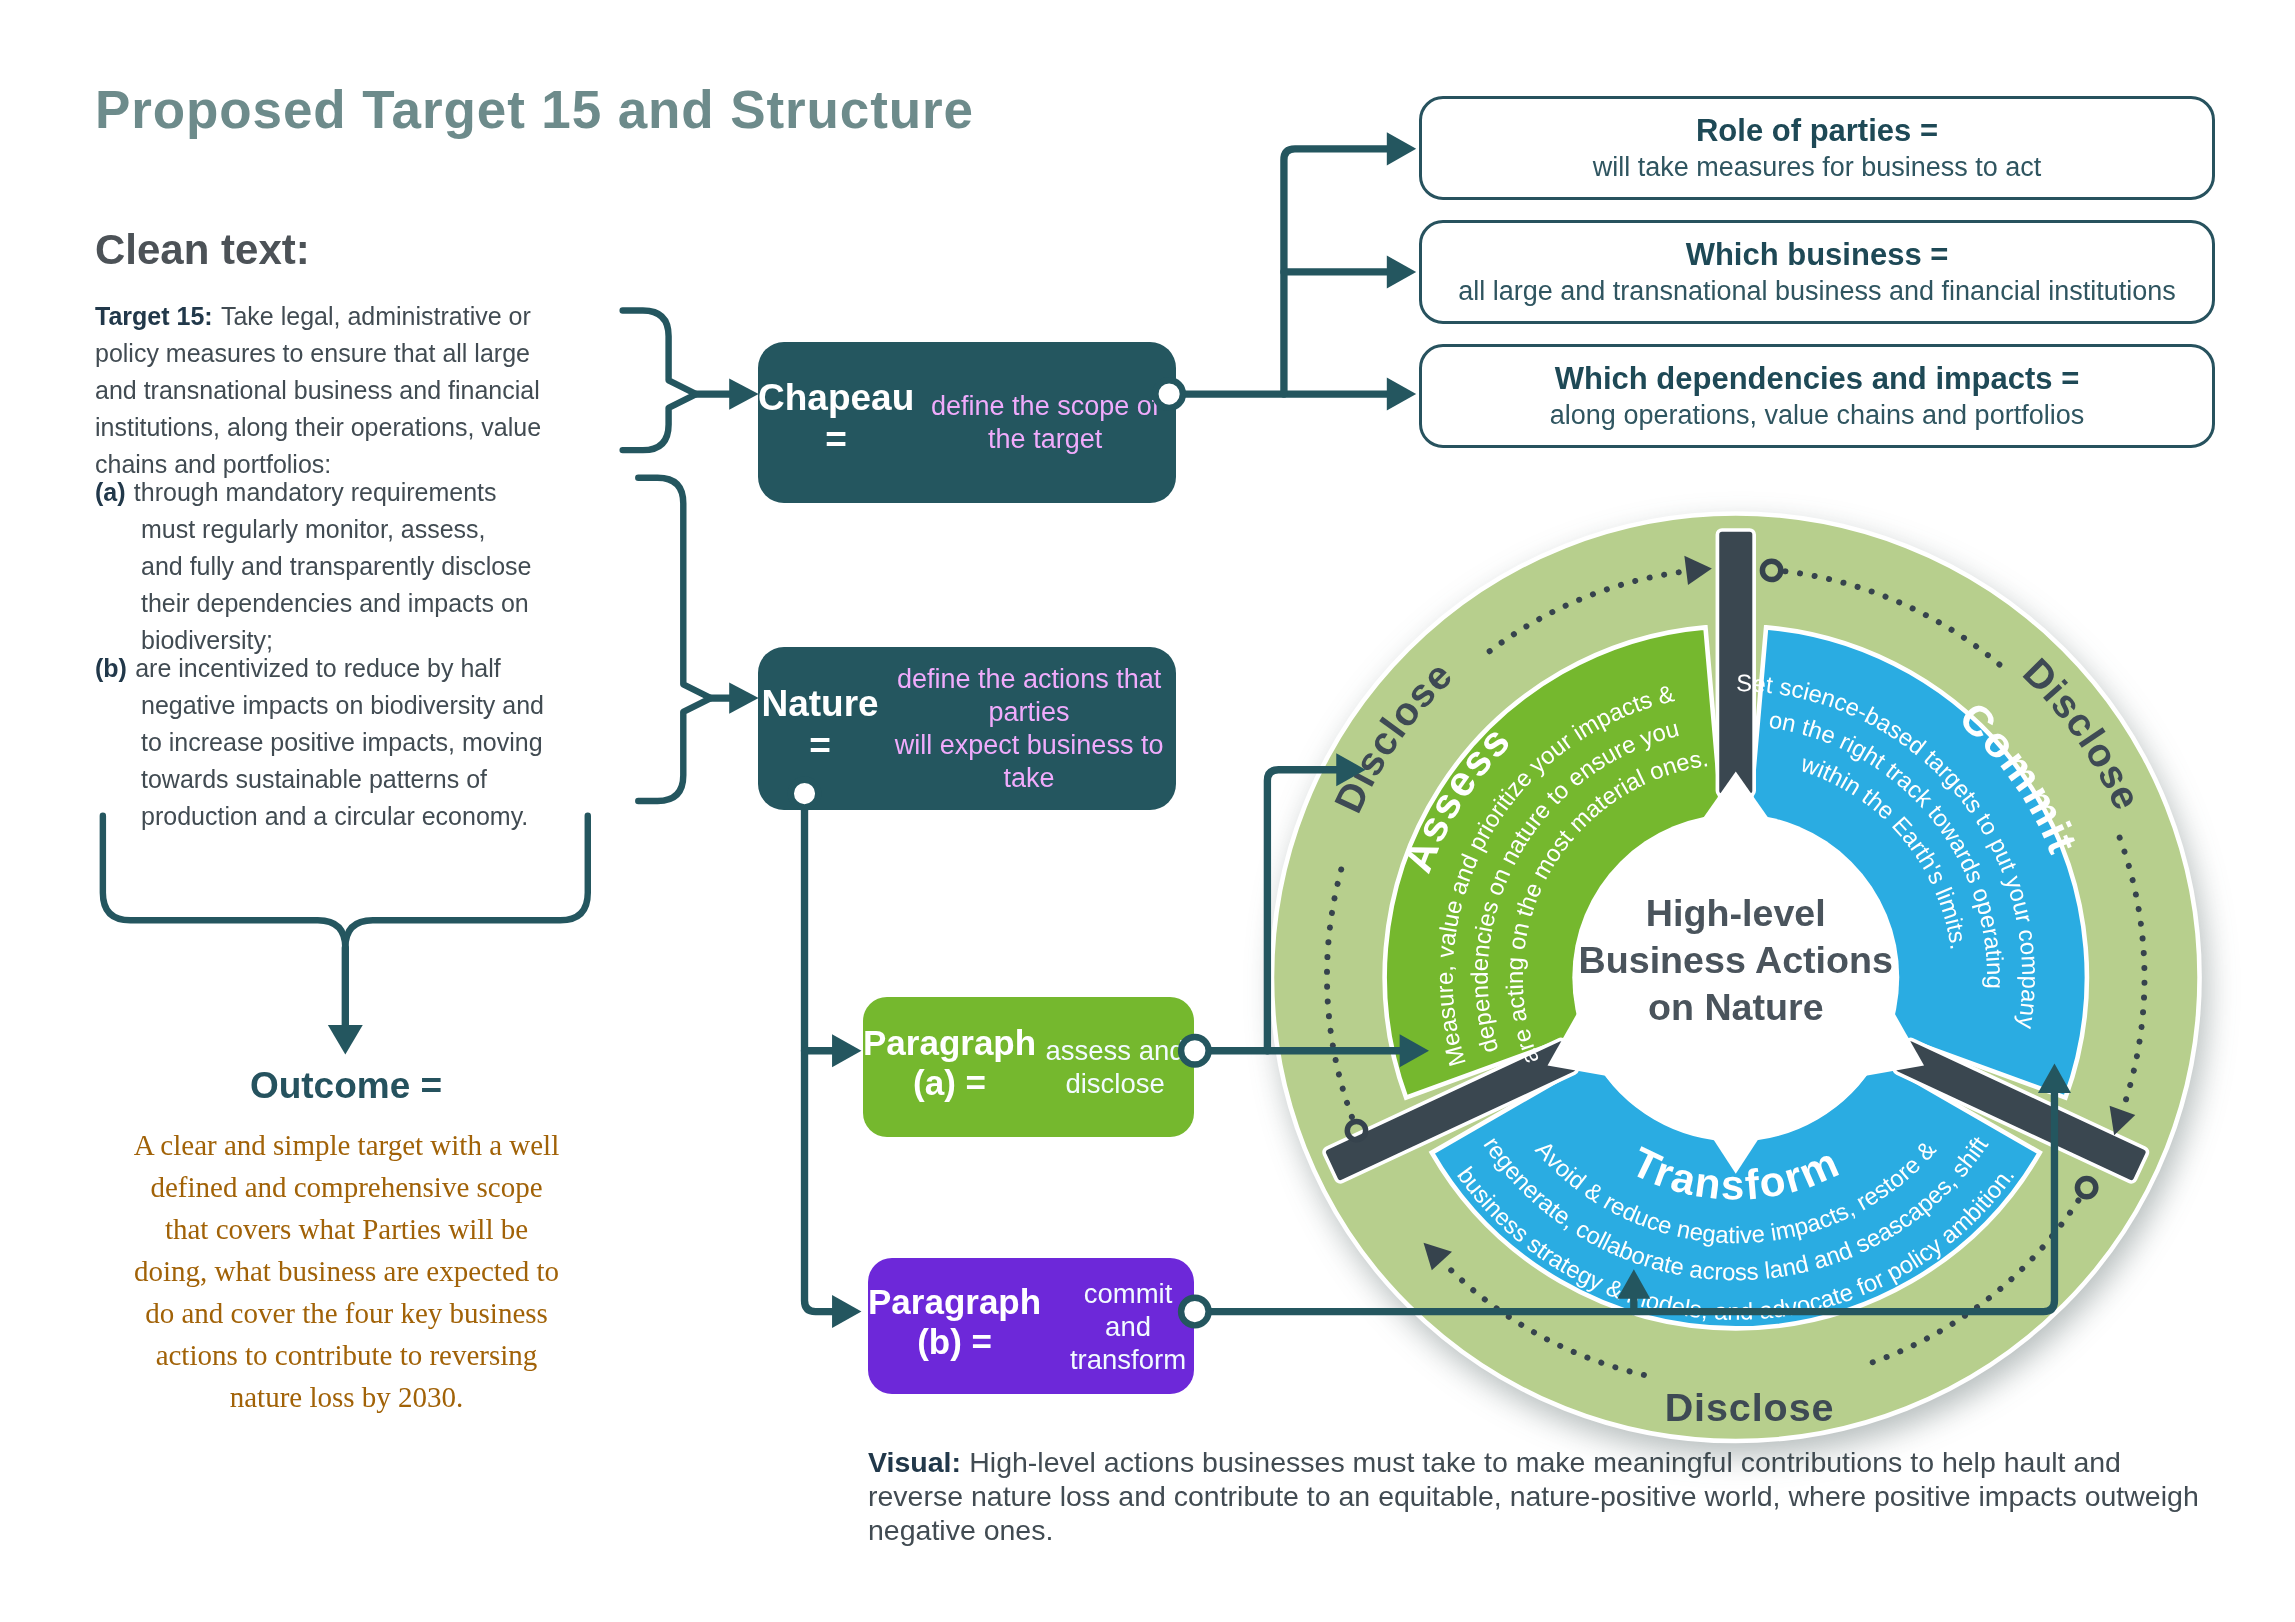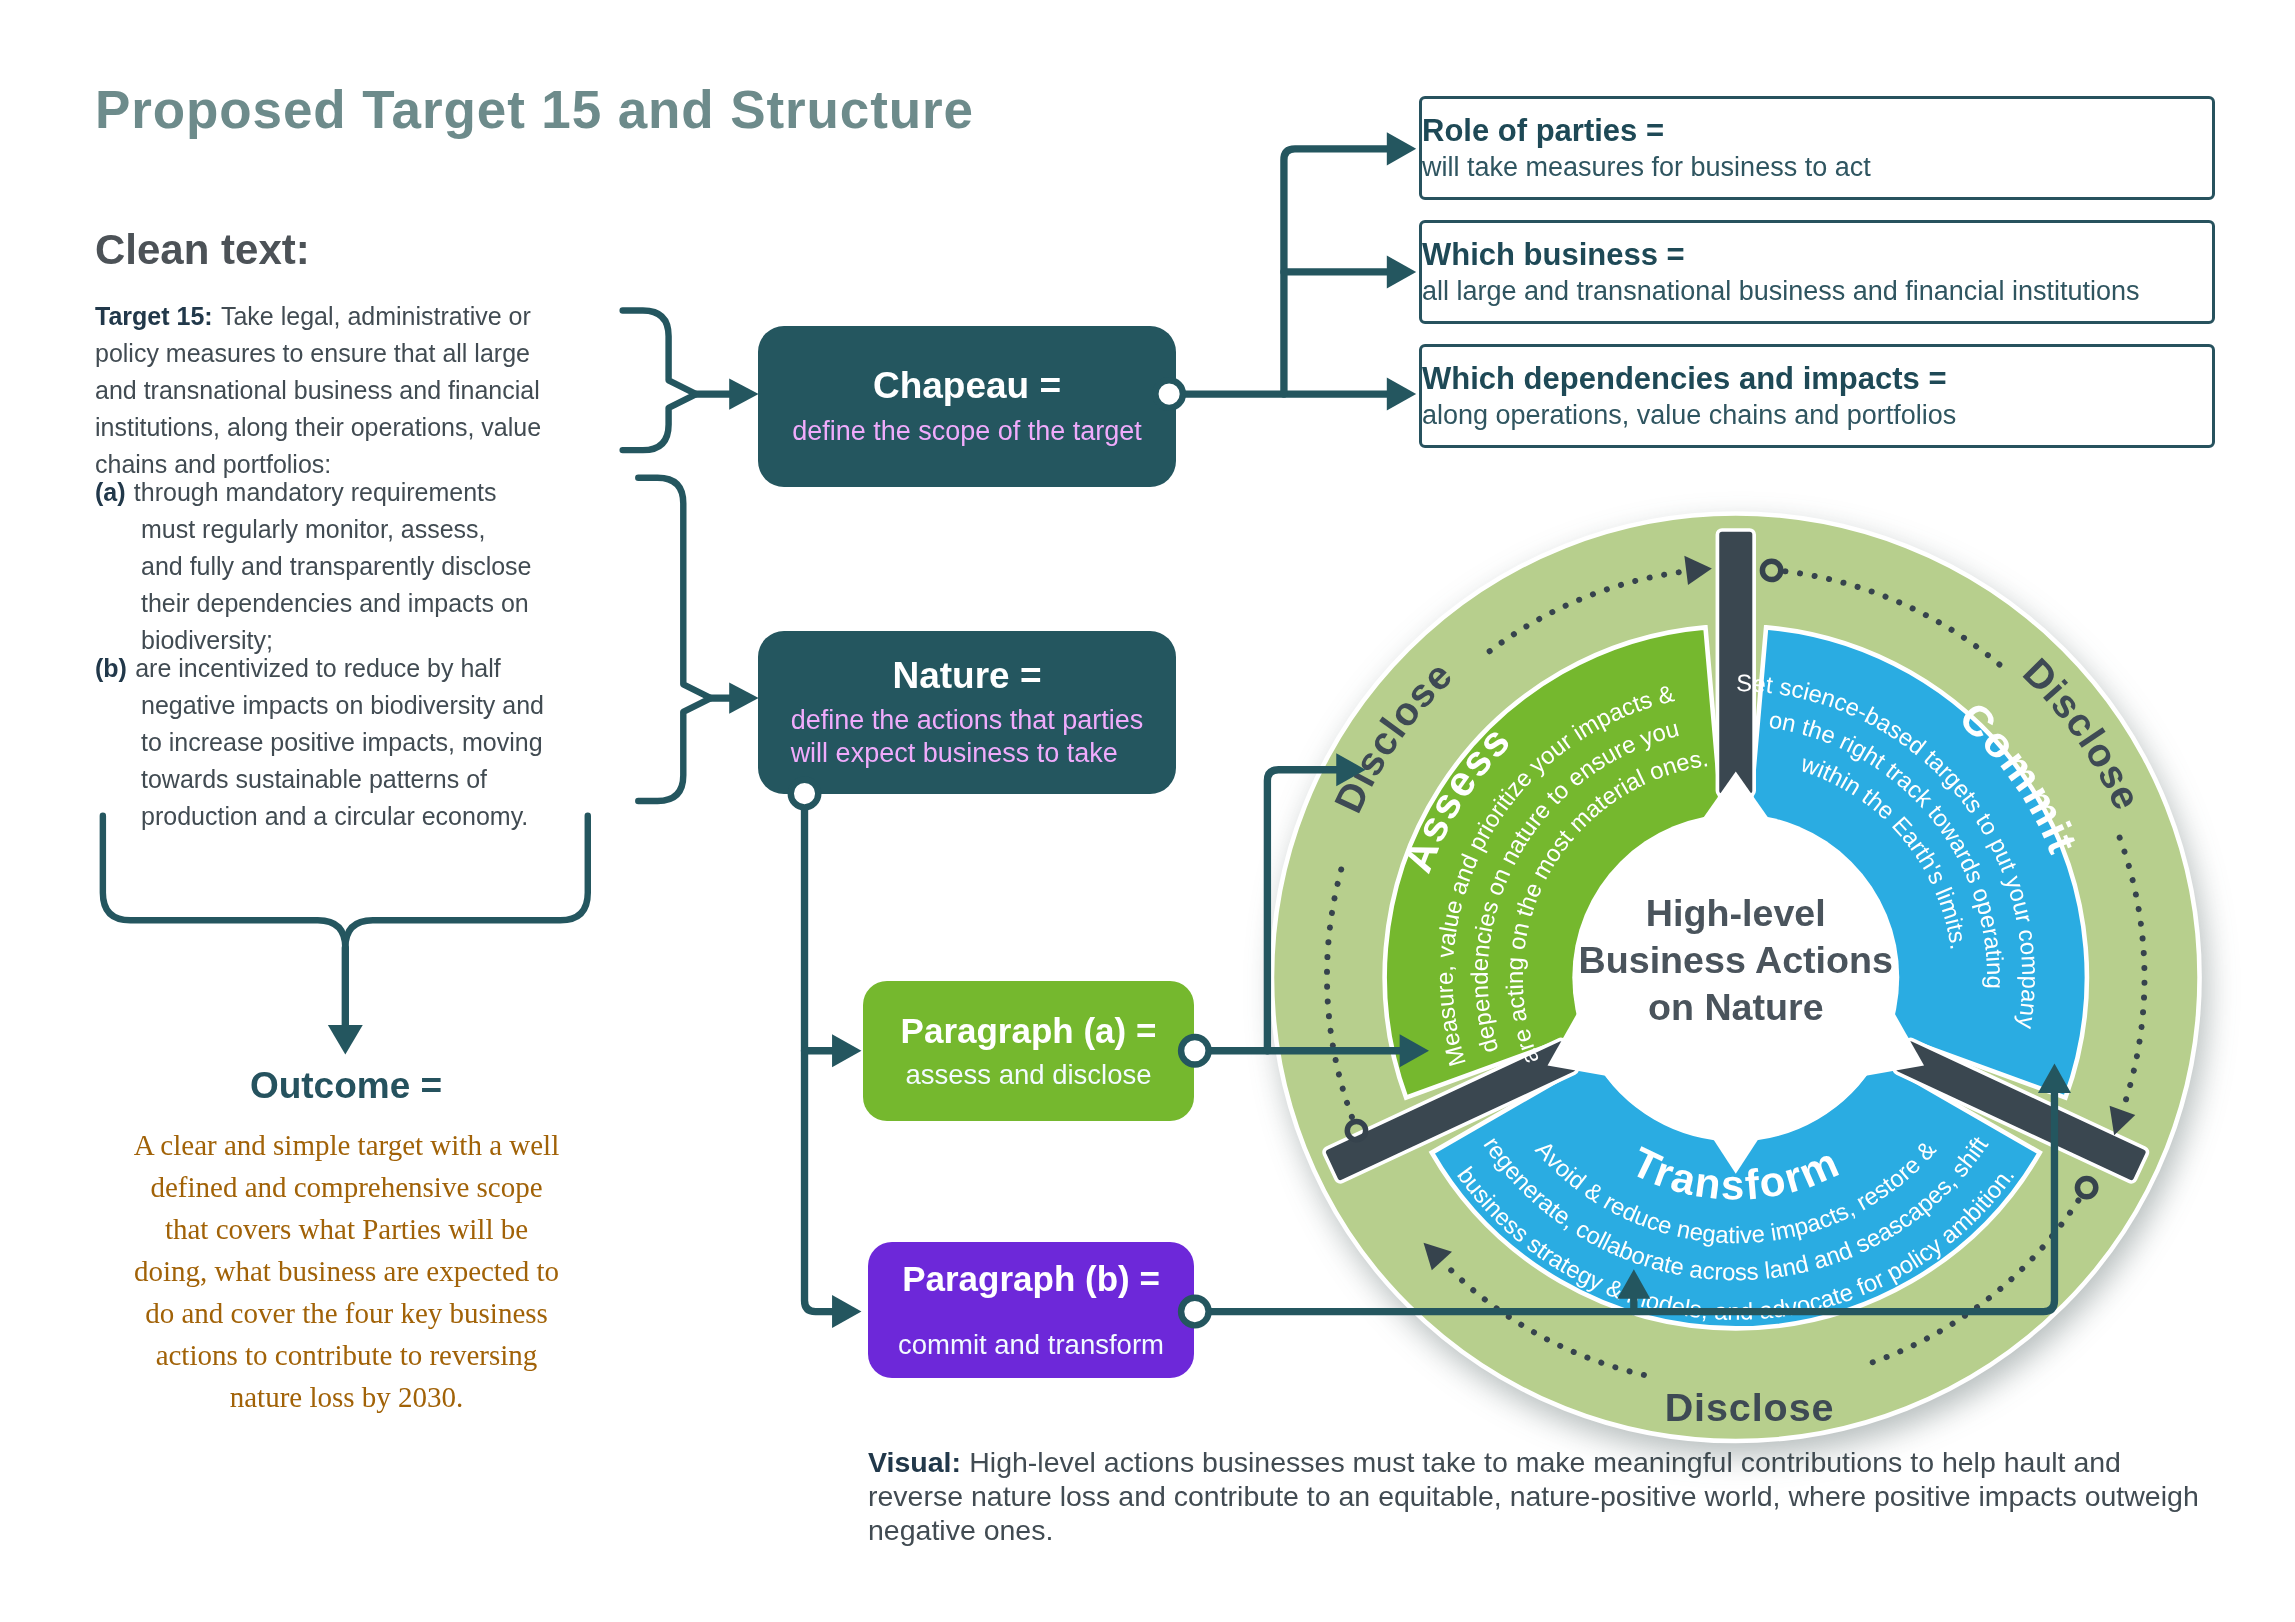--- a/index.html
+++ b/index.html
@@ -9,34 +9,34 @@
   .pre{white-space:pre-line;}
   #title{left:95px;top:79px;font-size:53px;font-weight:700;color:#6d8b8b;letter-spacing:0.9px;}
   #clean-heading{left:95px;top:226px;font-size:42px;font-weight:600;color:#4c5257;}
   .bodytext{font-size:25px;line-height:37px;color:#414b52;width:551px;}
   .lbl{color:#21384a;font-weight:700;margin-right:8.3px;}
   #t15{left:95px;top:298px;}
   #item-a{left:95px;top:474px;padding-left:46px;text-indent:-46px;}
   #item-b{left:95px;top:650px;padding-left:46px;text-indent:-46px;}
   #outcome-title{left:107px;top:1065px;width:478px;text-align:center;font-size:37px;font-weight:700;color:#25525e;}
   #outcome-body{left:80px;top:1124px;width:533px;text-align:center;font-size:29px;line-height:42px;color:#a16207;font-family:Liberation Serif, serif;}
-  .darkbox{background:#24565f;color:#fff;border-radius:26px;display:flex;flex-direction:column;
-           align-items:center;justify-content:center;}
+  .darkbox{background:#24565f;color:#fff;border-radius:26px;display:flex;flex-direction:row;
+           align-items:center;justify-content:center;text-align:center;margin-top:16px;}
   .darkbox .bt{font-size:37px;font-weight:700;margin-bottom:7.3px;}
   .darkbox .bs{font-size:27px;color:#f0abfc;line-height:33px;}
   #chapeau{left:758px;top:326px;width:418px;height:161px;}
   #actions{left:758px;top:631px;width:418px;height:163px;}
   .greenbox{background:#75b82e;}
   .bluebox{background:#6d28d9;gap:21px;}
   #para-a{left:863px;top:981px;width:331px;height:140px;border-radius:24px;}
   #para-b{left:868px;top:1242px;width:326px;height:136px;border-radius:24px;}
   #para-a .bt,#para-b .bt{font-size:35px;}
   #para-a .bs,#para-b .bs{font-size:27.5px;color:#f2fbff;}
-  .scopebox{left:1419px;width:790px;height:98px;background:#fff;border:3.2px solid #27525e;border-radius:6px;
-            display:flex;flex-direction:column;align-items:flex-start;justify-content:center;text-align:center;}
+  .scopebox{left:1419px;width:790px;height:98px;background:#fff;border:3.2px solid #27525e;border-radius:24px;
+            display:flex;flex-direction:column;align-items:center;justify-content:center;text-align:center;}
   .scopebox .st{font-size:31px;font-weight:700;color:#1e4956;margin-bottom:3.7px;}
   .scopebox .ss{font-size:27px;color:#2f5560;}
   #scope-0{top:96px;} #scope-1{top:220px;} #scope-2{top:344px;}
   #caption{left:868px;top:1445px;width:1405px;font-size:28.5px;line-height:34px;color:#414b52;}
   #overlay{left:0;top:0;width:2296px;height:1623px;pointer-events:none;}
   .conn{stroke:#24565f;stroke-width:8;fill:none;stroke-linejoin:round;stroke-linecap:round;}
   .bracket{stroke:#24565f;stroke-width:7;fill:none;stroke-linejoin:round;stroke-linecap:round;}
   .node{fill:#fff;stroke:#24565f;stroke-width:7;}
   .arrow{fill:#24565f;stroke:none;}
   .dots{stroke:#36434d;stroke-width:6.5;fill:none;stroke-dasharray:0.1 16;stroke-linecap:round;}

